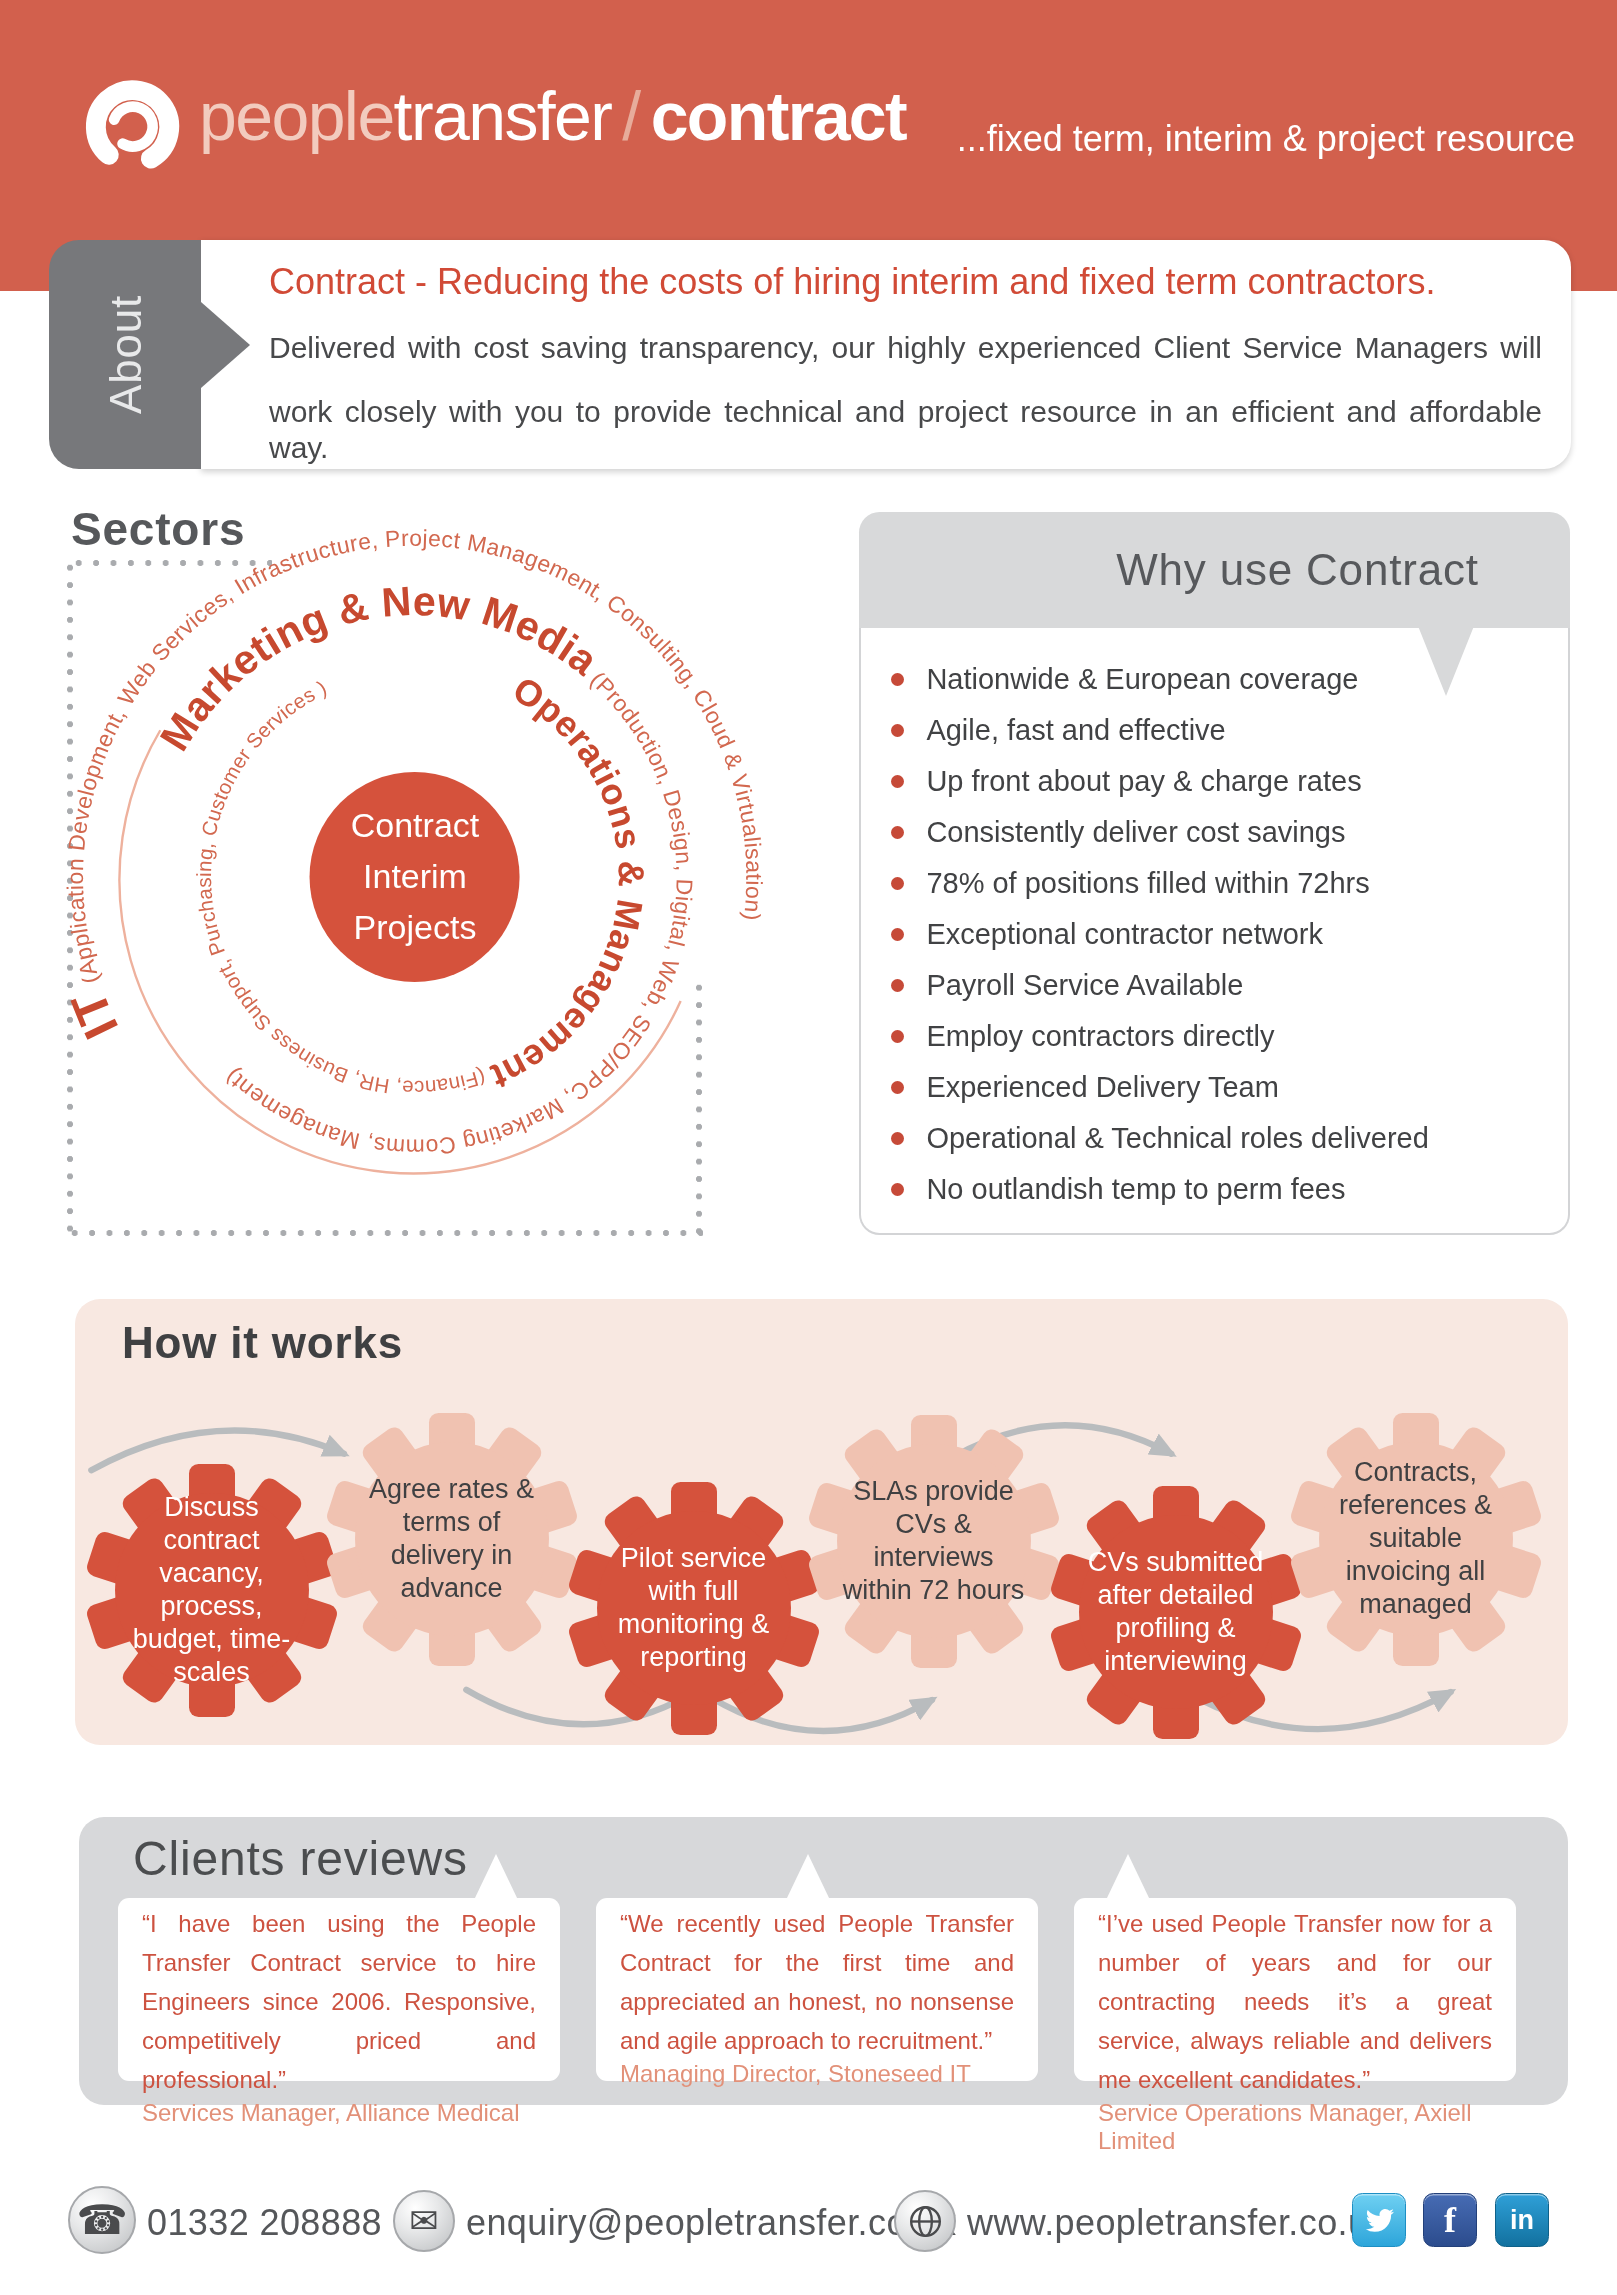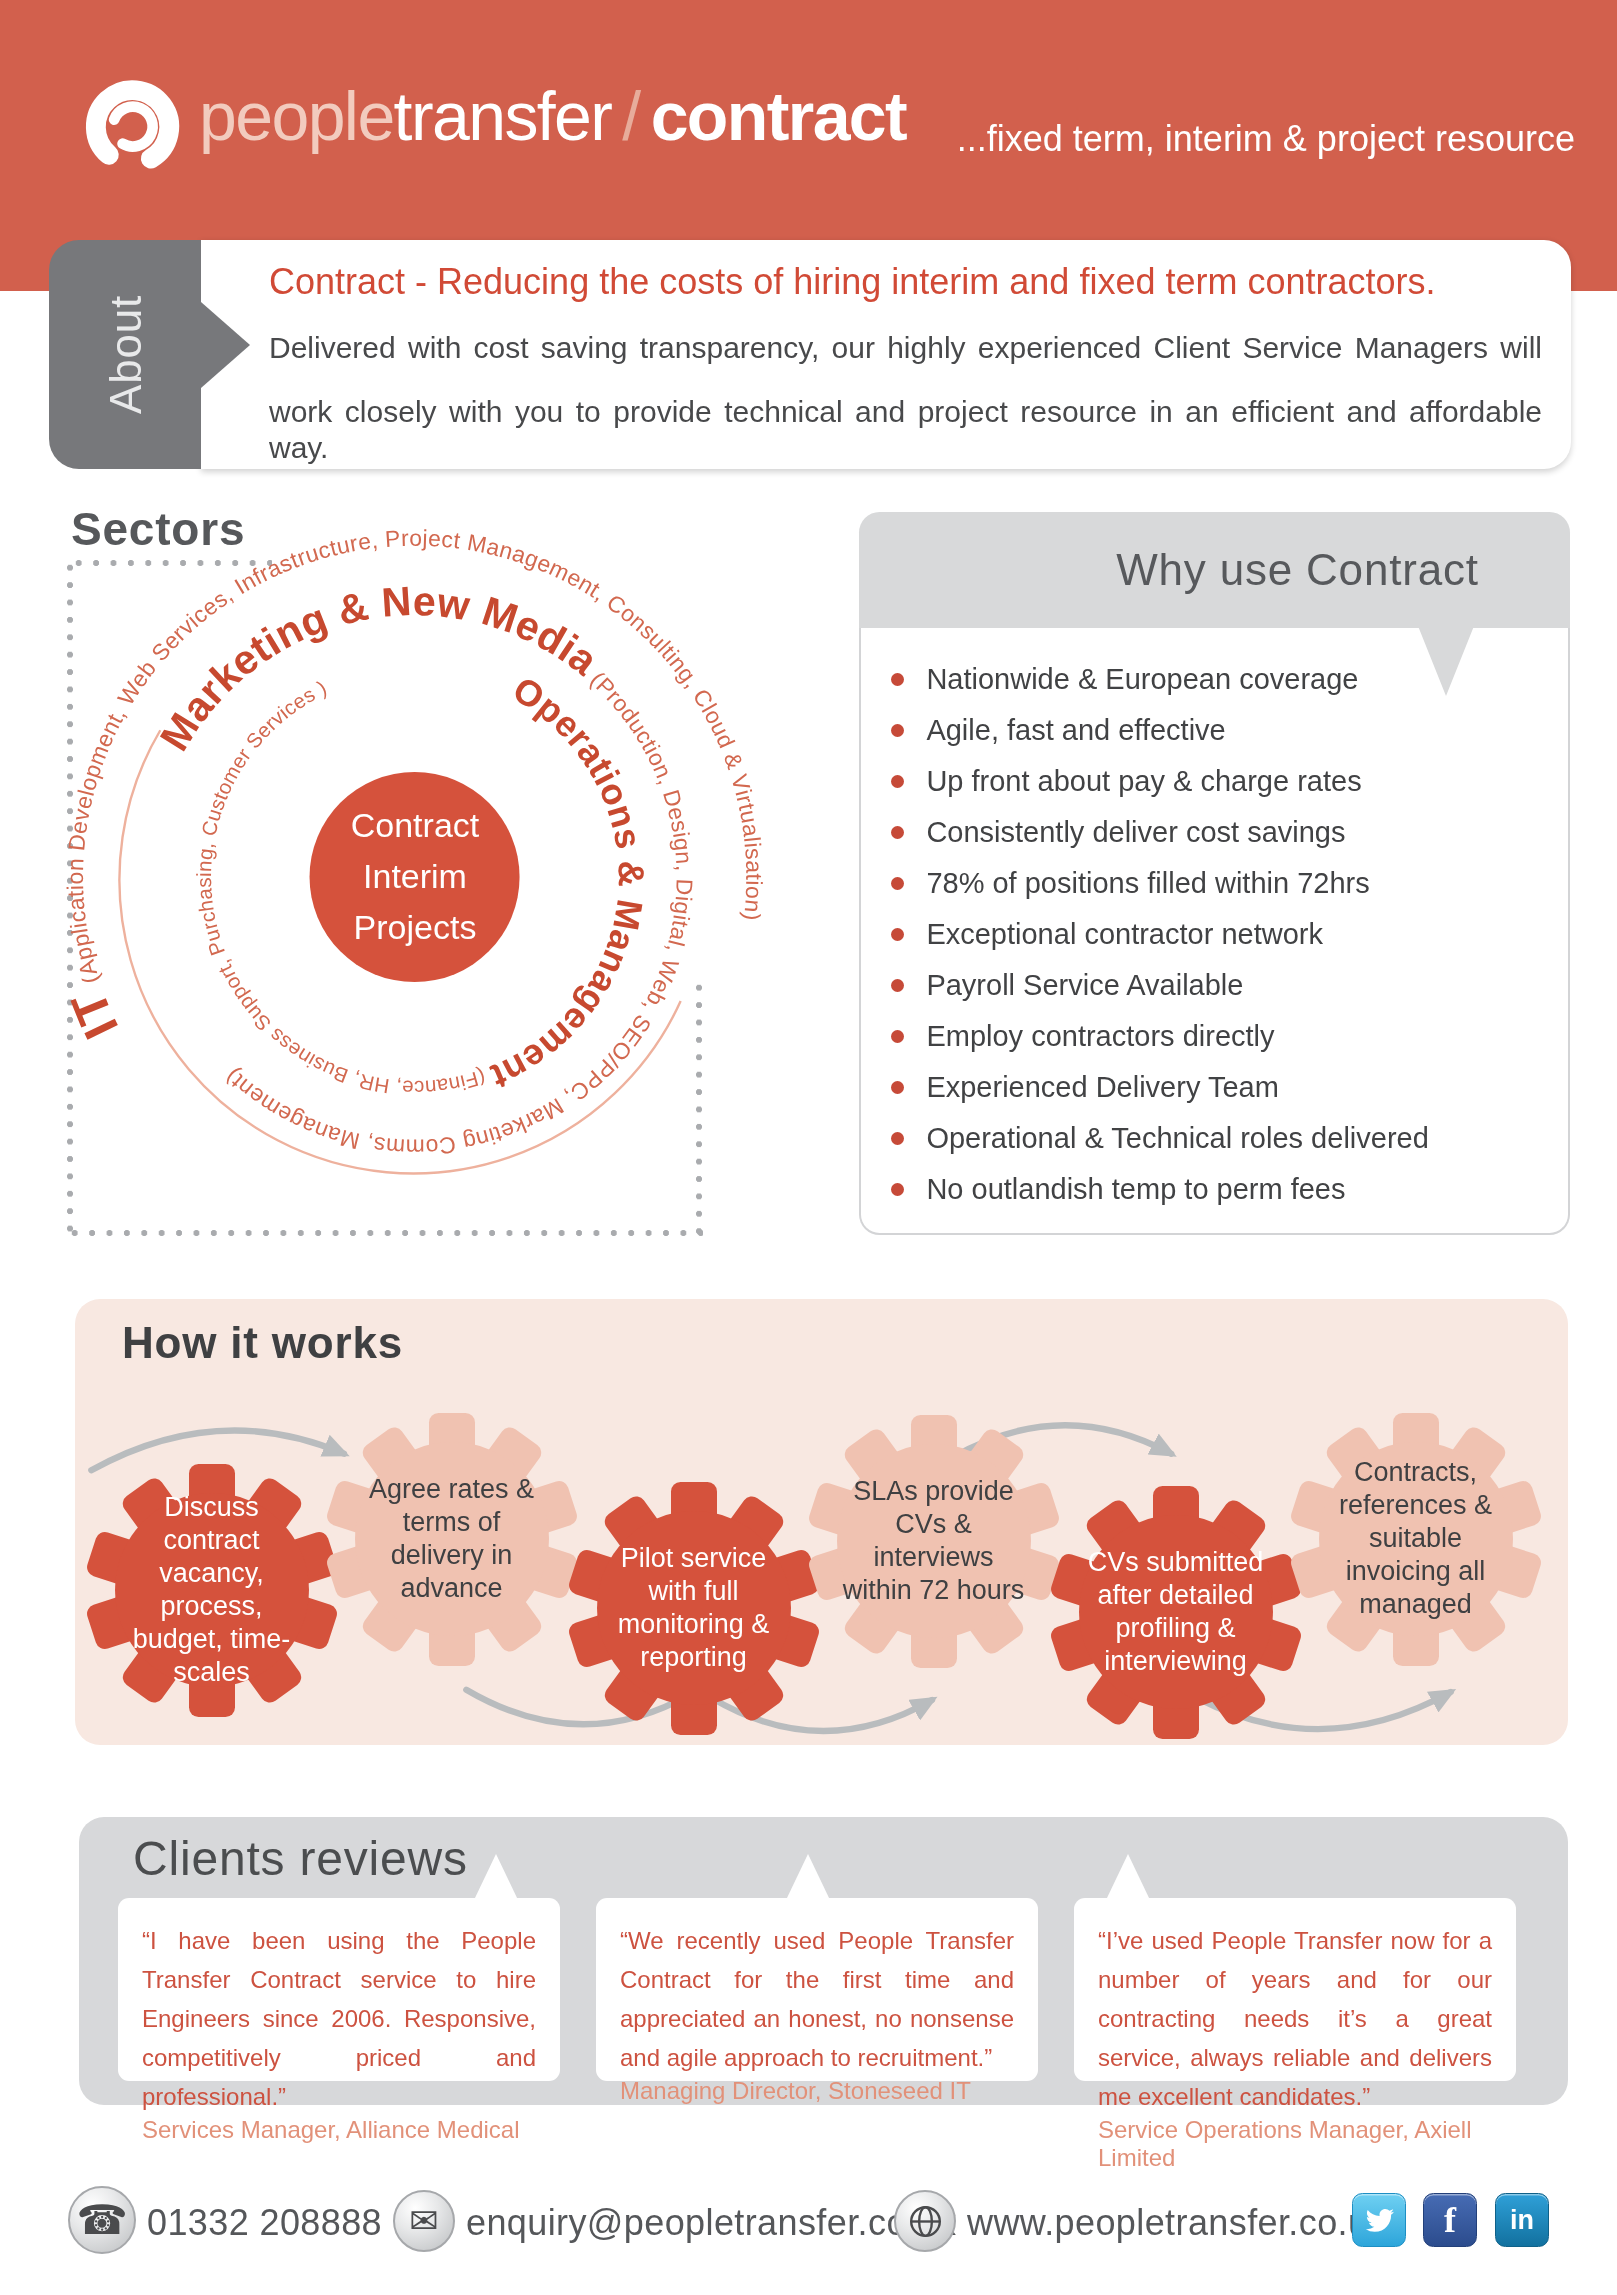--- a/index.html
+++ b/index.html
@@ -67,21 +67,21 @@
   .gear-label{position:absolute;left:0;top:0;width:100%;height:100%;display:flex;align-items:center;justify-content:center;
     text-align:center;font-size:27px;line-height:33px;padding:0 33px;box-sizing:border-box;}
   .gear.red .gear-label{color:#ffffff;}
   .gear.pink .gear-label{color:#3f4042;}
   .arrows-svg{left:75px;top:1299px;width:1493px;height:446px;}
 
   
   .reviews-panel{left:79px;top:1817px;width:1489px;height:288px;background:#d7d8da;border-radius:25px;}
   .reviews-title{left:133px;top:1831px;font-size:48px;font-weight:400;color:#4b4d4f;letter-spacing:0.8px;}
   .review-card{position:absolute;top:1898px;width:442px;height:183px;background:#ffffff;border-radius:11px;
-    padding:23px 24px;box-sizing:border-box;display:flex;flex-direction:column;}
+    padding:6px 24px;box-sizing:border-box;display:flex;flex-direction:column;}
   .review-quote{font-size:24px;line-height:39px;color:#cd5240;text-align:justify;margin:0;}
   .review-author{font-size:24px;color:#e29179;margin-top:auto;}
   .review-tail{position:absolute;top:1854px;width:0;height:0;border-left:22px solid transparent;border-right:22px solid transparent;
     border-bottom:46px solid #ffffff;}
 
   
   .contact-icon{position:absolute;border-radius:50%;background:radial-gradient(circle at 35% 28%,#ffffff 0%,#e7e8e9 40%,#c6c8ca 85%);
     border:2.4px solid #a6a8ab;box-sizing:border-box;display:flex;align-items:center;justify-content:center;color:#4a4b4d;
     font-family:"DejaVu Sans",sans-serif;}
   .contact-text{position:absolute;font-size:36px;color:#55575a;letter-spacing:0.4px;white-space:nowrap;}

